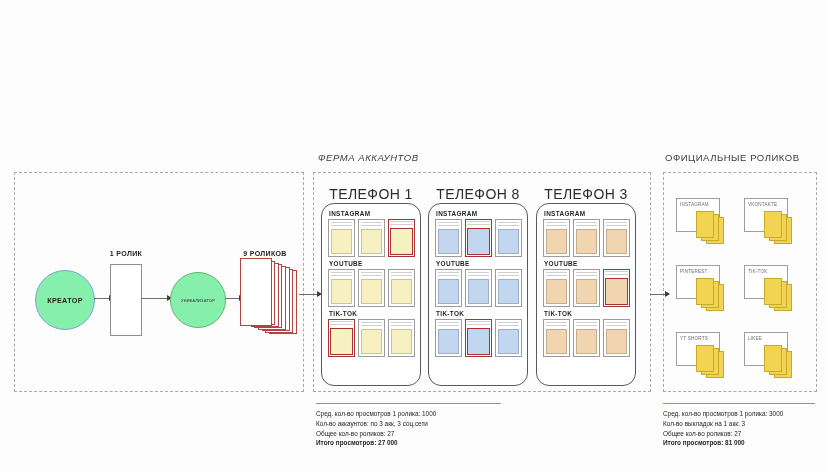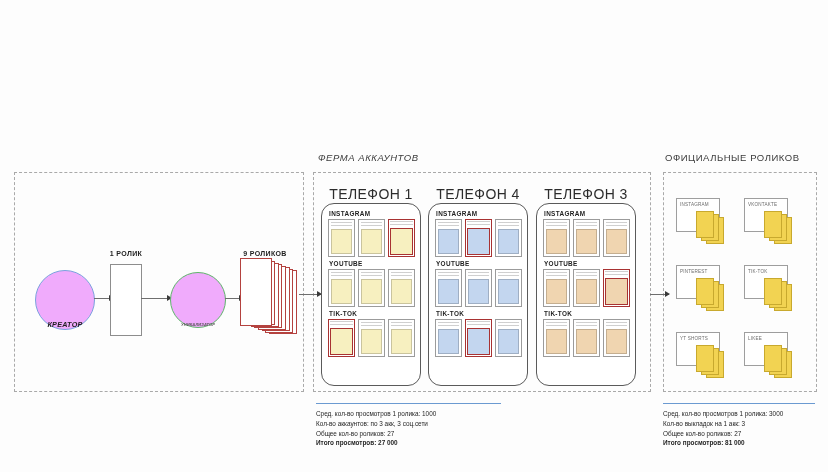--- a/index.html
+++ b/index.html
@@ -41,22 +41,22 @@
     border:1px dashed #a9a9a9;
     background:transparent;
   }
   #panel-creator{left:14px;top:172px;width:288px;height:218px;}
   #panel-farm{left:313px;top:172px;width:336px;height:218px;}
   #panel-official{left:663px;top:172px;width:152px;height:218px;}
 
   
   .circle-node{
     position:absolute;border-radius:50%;
-    display:flex;align-items:flex-end;justify-content:center;
-    background:#f0abfc;text-align:center;font-style:italic;
+    display:flex;align-items:center;justify-content:center;
+    background:#86efac;text-align:center;
   }
   #node-creator{
     left:35px;top:270px;width:58px;height:58px;
     border:1.2px solid #7aa2dd;
   }
   #node-creator .lbl{font-size:7.2px;font-weight:700;letter-spacing:.3px;color:#222;}
   #node-uniq{
     left:170px;top:272px;width:54px;height:54px;
     border:1.2px solid #5fb56b;
   }
@@ -262,21 +262,21 @@
               <div class="microtext"></div>
               <div class="thumb" style="background: rgb(247, 240, 192);"></div>
             </div>
             <div class="card">
               <div class="microtext"></div>
               <div class="thumb" style="background: rgb(247, 240, 192);"></div>
             </div>
           </div>
         </div>
       </div>
-      <div class="phone-title" id="ptitle-2">ТЕЛЕФОН 4</div>
+      <div class="phone-title" id="ptitle-2">ТЕЛЕФОН 8</div>
       <div class="phone" id="phone-2">
         <div class="app-block">
           <div class="app-name">INSTAGRAM</div>
           <div class="card-row">
             <div class="card">
               <div class="microtext"></div>
               <div class="thumb" style="background: rgb(195, 214, 239);"></div>
             </div>
             <div class="card flag">
               <div class="microtext"></div>

